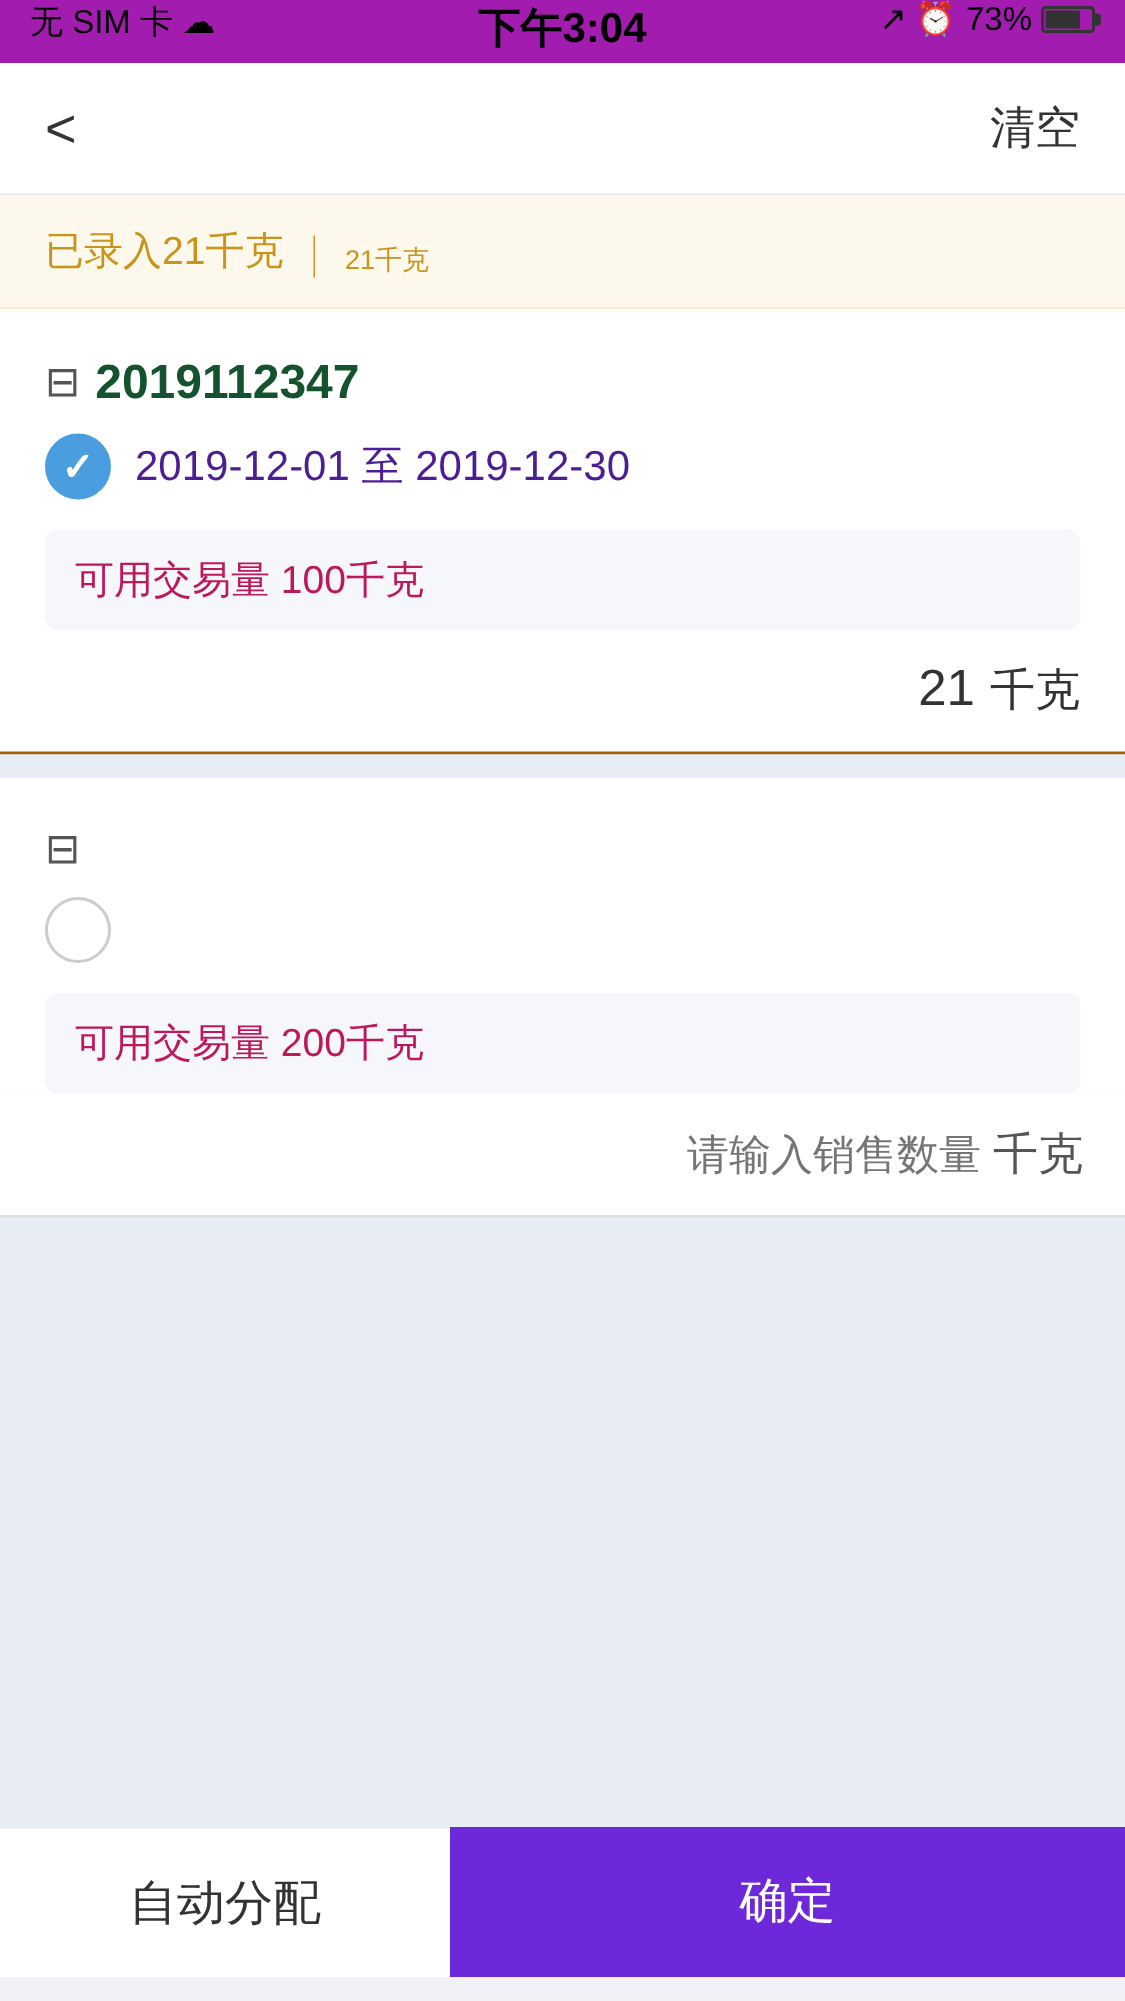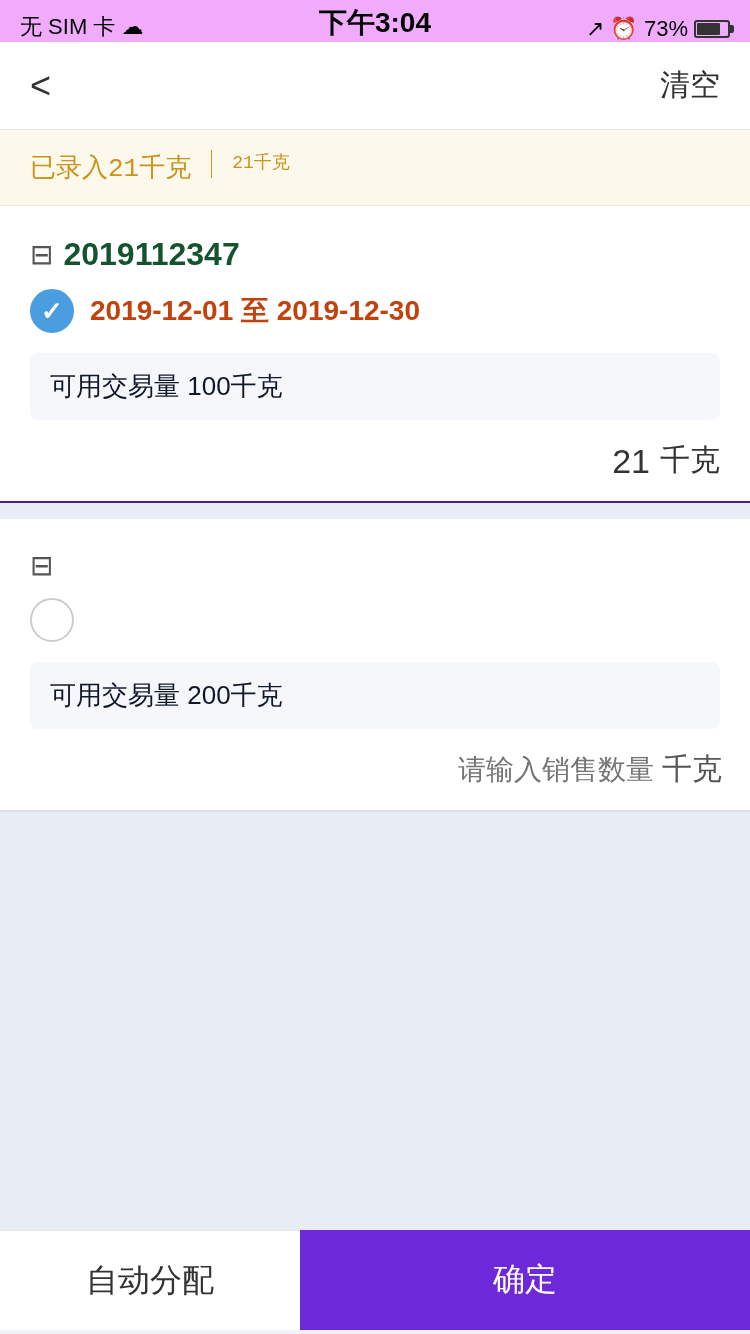--- a/index.html
+++ b/index.html
@@ -8,23 +8,23 @@
       width: 750px;
       min-height: 1334px;
       font-family: -apple-system, "PingFang SC", "Helvetica Neue", Arial, sans-serif;
       background: #f0f2f7;
       overflow-x: hidden;
     }
 
     
     .status-bar {
       height: 42px;
-      background: #f0abfc;
-      display: flex;
-      align-items: flex-end;
+      background: #a21caf;
+      display: flex;
+      align-items: flex-start;
       justify-content: space-between;
       padding: 0 20px;
       font-size: 24px;
       font-weight: 500;
     }
     .status-left {
       display: flex;
       align-items: center;
       gap: 8px;
       font-size: 22px;
@@ -99,24 +99,23 @@
     .nav-clear {
       font-size: 30px;
       color: #333;
     }
 
     
     .summary-bar {
       background: #fdf8ec;
       padding: 20px 30px;
       display: flex;
-      align-items: flex-start;
+      align-items: flex-end;
       gap: 20px;
       border-bottom: 1px solid #f0e8c8;
-      font-family: Liberation Mono, monospace;
     }
     .summary-text {
       font-size: 26px;
       color: #c8941a;
     }
     .summary-divider {
       width: 1px;
       height: 28px;
       background: #c8941a;
     }
@@ -168,43 +167,42 @@
       border-color: #4a9edf;
     }
     .batch-checkbox.checked::after {
       content: '✓';
       color: #fff;
       font-size: 26px;
       font-weight: bold;
     }
     .batch-date {
       font-size: 28px;
-      color: #c2410c;
-      font-weight: bold;
+      color: #4c1d95;
     }
     .batch-available-row {
       background: #f5f7fa;
       border-radius: 8px;
       padding: 16px 20px;
       margin-bottom: 0;
     }
     .batch-available-text {
       font-size: 26px;
-      color: #0f172a;
+      color: #be185d;
     }
 
     
     .amount-row {
       background: #fff;
       padding: 20px 30px;
       display: flex;
-      align-items: flex-end;
+      align-items: flex-start;
       justify-content: flex-end;
       gap: 10px;
-      border-bottom: 2px solid #4c1d95;
+      border-bottom: 2px solid #a16207;
     }
     .amount-value {
       font-size: 34px;
       color: #333;
       font-weight: 400;
     }
     .amount-unit {
       font-size: 30px;
       color: #333;
     }
@@ -247,21 +245,21 @@
     
     .empty-area {
       background: #e8ecf4;
       flex: 1;
       min-height: 400px;
     }
 
     
     .bottom-bar {
       position: fixed;
-      bottom: 4px;
+      bottom: 16px;
       left: 0;
       width: 750px;
       height: 100px;
       display: flex;
       z-index: 100;
     }
     .btn-auto {
       flex: 1;
       background: #fff;
       border: none;

